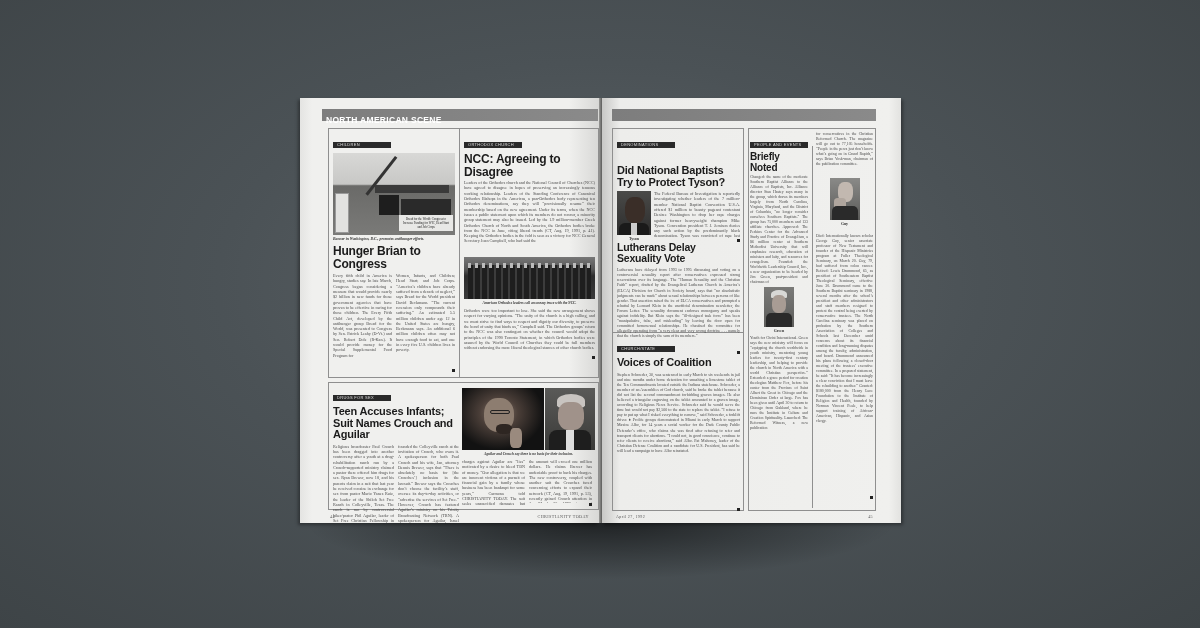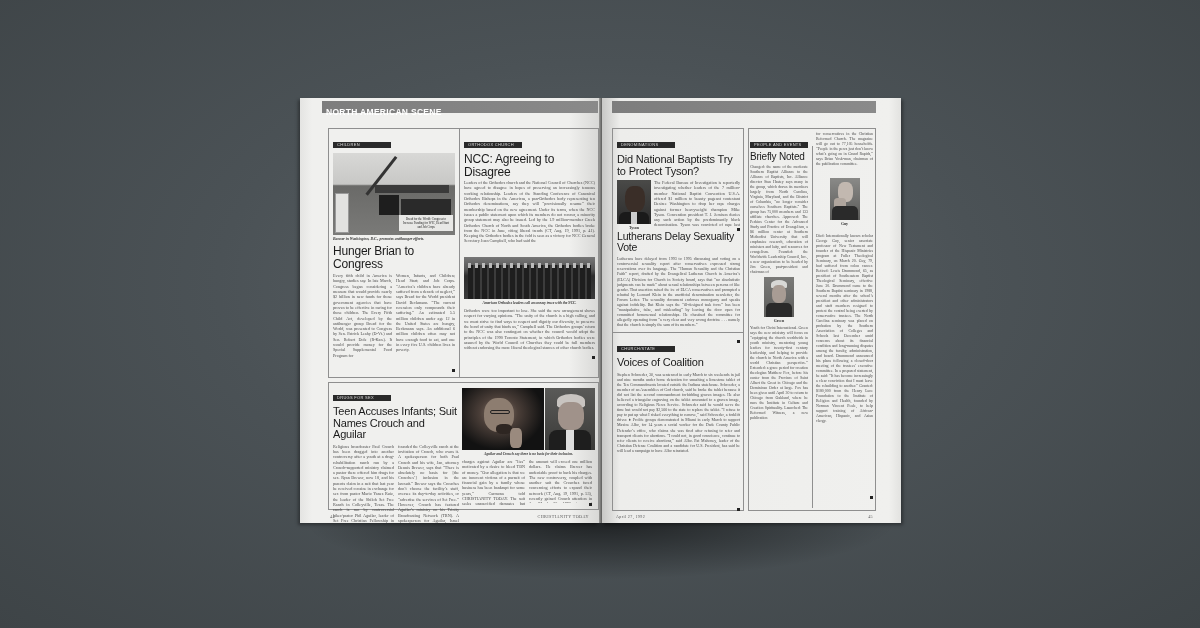--- a/index.html
+++ b/index.html
@@ -4,25 +4,25 @@
 <style>
 *{box-sizing:border-box;margin:0;padding:0}
 html,body{width:1200px;height:628px;overflow:hidden}
 body{background:radial-gradient(ellipse at 50% 45%,#5c6266 0%,#4b5256 45%,#3e4447 100%);font-family:"Liberation Serif",serif;position:relative}
 .shadow{position:absolute;left:300px;top:520px;width:600px;height:60px;background:radial-gradient(ellipse at 50% 0%,rgba(0,0,0,.6),rgba(0,0,0,0) 70%)}
 .spread{position:absolute;left:300px;top:98px;width:601px;height:425px}
 .page{position:absolute;top:0;height:425px;background:#eeeeec;overflow:hidden}
 .page.left{left:0;width:299px;background:linear-gradient(90deg,#e4e4e2 0%,#f0f0ee 4%,#f0f0ee 90%,#d8d8d6 100%);box-shadow:-2px 2px 3px rgba(0,0,0,.35)}
 .page.right{left:302px;width:299px;background:linear-gradient(90deg,#c8c8c6 0%,#ededeb 6%,#f0f0ee 96%,#e2e2e0 100%);box-shadow:2px 2px 3px rgba(0,0,0,.35)}
 .gutter{position:absolute;left:299px;top:0;width:3px;height:425px;background:linear-gradient(90deg,#9a9a98,#5e5e5c)}
-.banner{position:absolute;top:3px;height:12px;background:linear-gradient(90deg,#7d7d7d,#8a8a8a)}
+.banner{position:absolute;top:11px;height:12px;background:linear-gradient(90deg,#7d7d7d,#8a8a8a)}
 .banner span{font-family:"Liberation Sans",sans-serif;font-weight:bold;font-size:8.5px;color:#fff;letter-spacing:.3px;line-height:12px;padding-left:4px}
 .box{position:absolute;border:1px solid #8f8f8f}
 .tag{display:inline-block;background:#2a2a2a;color:#ddd;font-family:"Liberation Sans",sans-serif;font-size:4px;letter-spacing:.3px;padding:1px 4px;height:6px;line-height:4px;width:58px}
-.hl{font-family:"Liberation Sans",sans-serif;font-weight:normal;color:#1b1b1b;letter-spacing:-.2px;line-height:1.05}
+.hl{font-family:"Liberation Sans",sans-serif;font-weight:bold;color:#1b1b1b;letter-spacing:-.2px;line-height:1.05}
 .txt{font-size:4.2px;line-height:5.3px;color:#4a4a4a;text-align:justify}
 .cap{font-size:3.9px;font-weight:bold;color:#333;text-align:center;font-style:italic}
 .photo{position:absolute;background:#555;overflow:hidden}
 .endmark{display:inline-block;width:3px;height:3px;background:#222;margin-left:2px}
 .folio{position:absolute;font-size:4px;color:#555;letter-spacing:.4px}
 .col{position:absolute}
 </style>
 </head>
 <body>
 
@@ -111,21 +111,21 @@
 
   <div class="page right">
 
     <div class="banner" style="left:10px;width:264px"></div>
 
     <div class="box" style="left:10px;top:30px;width:132px;height:383px"></div>
     <div style="position:absolute;left:10px;top:234px;width:132px;height:1px;background:#8f8f8f"></div>
 
     <div class="col" style="left:15px;top:34px;width:123px">
       <div class="tag">DENOMINATIONS</div>
-      <div class="hl" style="font-size:11px;margin-top:4px">Did National Baptists Try to Protect Tyson?</div>
+      <div class="hl" style="font-size:11px;margin-top:15px">Did National Baptists Try to Protect Tyson?</div>
       <div style="display:flex;gap:3px;margin-top:3px">
         <div style="width:34px;flex:none">
           <div class="photo" style="position:relative;width:34px;height:44px;background:linear-gradient(180deg,#4a4a48,#2c2c2c)">
             <div style="position:absolute;left:8px;top:6px;width:20px;height:26px;background:#3a2e28;border-radius:40%"></div>
             <div style="position:absolute;left:2px;top:32px;width:30px;height:12px;background:#1a1a1a;border-radius:6px 6px 0 0"></div>
             <div style="position:absolute;left:14px;top:32px;width:6px;height:12px;background:#ccc"></div>
           </div>
           <div class="cap" style="margin-top:2px;font-style:normal">Tyson</div>
         </div>
         <div style="width:86px">

